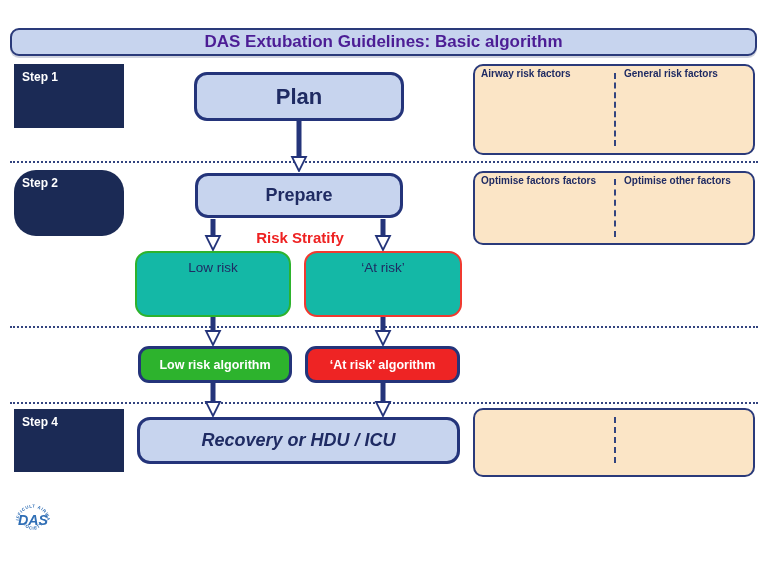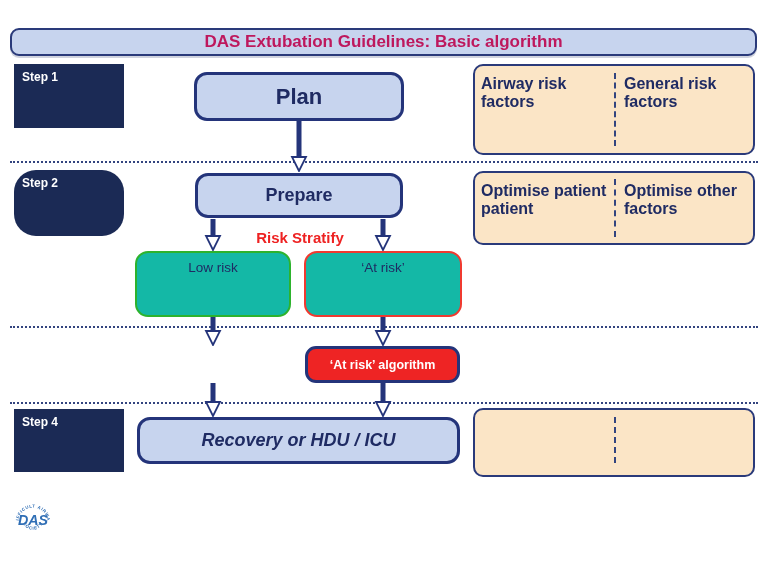--- a/index.html
+++ b/index.html
@@ -15,21 +15,21 @@
     overflow: hidden;
   }
   .title-bar {
     position: absolute;
     left: 10px; top: 28px;
     width: 747px; height: 28px;
     background: #c7d4ee;
     border: 2px solid #2a3a7a;
     border-radius: 9px;
     display: flex; align-items: center; justify-content: center;
-    font-size: 17px; font-weight: bold; color: #be185d;
+    font-size: 17px; font-weight: bold; color: #4c1d95;
     box-shadow: 0 2px 0 rgba(120,130,160,0.35);
   }
   .step-box {
     position: absolute;
     left: 14px; width: 110px;
     background: #1b2a55;
     color: #ffffff;
     font-size: 12px; font-weight: bold;
     padding: 6px 5px 0 8px;
   }
@@ -87,23 +87,23 @@
     position: absolute;
     left: 473px; width: 282px;
     background: #fbe5c6;
     border: 2px solid #2a3a7a;
     border-radius: 10px;
   }
   .panel-1 { top: 64px;  height: 91px; }
   .panel-2 { top: 171px; height: 74px; }
   .panel-3 { top: 408px; height: 69px; }
   .tan-panel .half {
-    position: absolute; top: 9px;
+    position: absolute; top: 2px;
     width: 50%;
-    font-size: 16px; font-weight: bold; color: #1f2b63;
+    font-size: 10px; font-weight: bold; color: #1f2b63;
     padding: 0 6px;
   }
   .tan-panel .half.left  { left: 0; }
   .tan-panel .half.right { left: 50%; padding-left: 10px; }
   .tan-panel .divider {
     position: absolute;
     left: 50%; top: 8%;
     height: 84%;
     border-left: 2px dashed #33447f;
   }
@@ -131,34 +131,35 @@
 
   <div class="step-box step-1">Step 1</div>
   <div class="step-box step-2">Step 2</div>
   <div class="step-box step-4">Step 4</div>
 
   <div class="flow-box plan-box">Plan</div>
   <div class="flow-box prepare-box">Prepare</div>
   <div class="risk-stratify">Risk Stratify</div>
   <div class="risk-outline-box low-risk-box">Low risk</div>
   <div class="risk-outline-box at-risk-box">‘At risk’</div>
+  <div class="algo-box low-algo">Low risk algorithm</div>
   <div class="algo-box at-algo">‘At risk’ algorithm</div>
   <div class="flow-box recovery-box">Recovery or HDU / ICU</div>
 
   <div class="dashed-sep sep-1"></div>
   <div class="dashed-sep sep-2"></div>
   <div class="dashed-sep sep-3"></div>
 
   <div class="tan-panel panel-1">
     <div class="half left">Airway risk factors</div>
     <div class="divider"></div>
     <div class="half right">General risk factors</div>
   </div>
   <div class="tan-panel panel-2">
-    <div class="half left">Optimise patient patient</div>
+    <div class="half left">Optimise factors factors</div>
     <div class="divider"></div>
     <div class="half right">Optimise other factors</div>
   </div>
   <div class="tan-panel panel-3">
     <div class="half left"></div>
     <div class="divider"></div>
     <div class="half right"></div>
   </div>
 
   <svg class="arrow a1" width="18" height="51">

